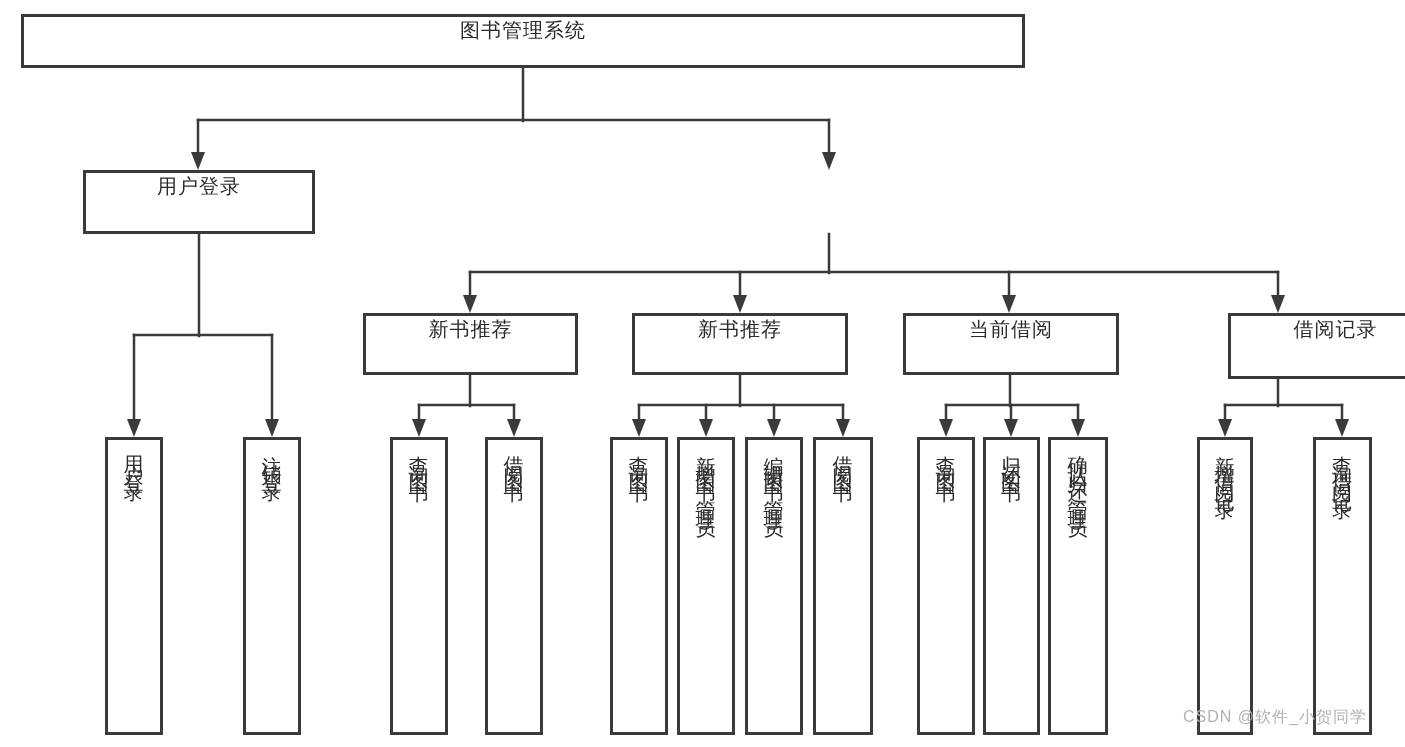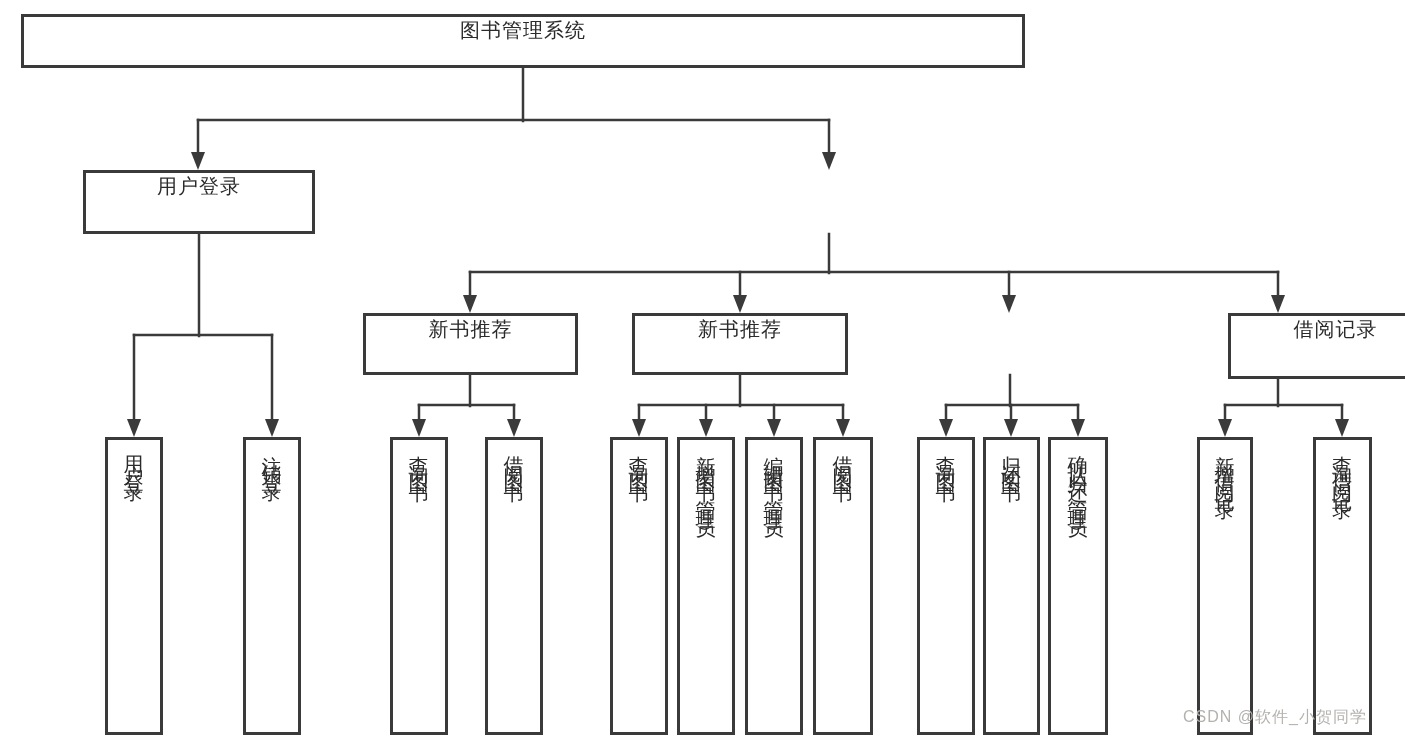--- a/index.html
+++ b/index.html
@@ -130,20 +130,23 @@
   <div class="box" style="left:83px;top:170px;width:232px;height:64px">
     <span class="hlabel">用户登录</span>
   </div>
 
   <div class="box" style="left:363px;top:313px;width:215px;height:62px">
     <span class="hlabel">新书推荐</span>
   </div>
   <div class="box" style="left:632px;top:313px;width:216px;height:62px">
     <span class="hlabel">新书推荐</span>
   </div>
+  <div class="box" style="left:903px;top:313px;width:216px;height:62px">
+    <span class="hlabel">当前借阅</span>
+  </div>
   <div class="box" style="left:1228px;top:313px;width:215px;height:66px">
     <span class="hlabel">借阅记录</span>
   </div>
 
   <div class="box" style="left:105px;top:437px;width:58px;height:298px">
     <span class="vlabel">用户登录</span>
   </div>
   <div class="box" style="left:243px;top:437px;width:58px;height:298px">
     <span class="vlabel">注销登录</span>
   </div>

